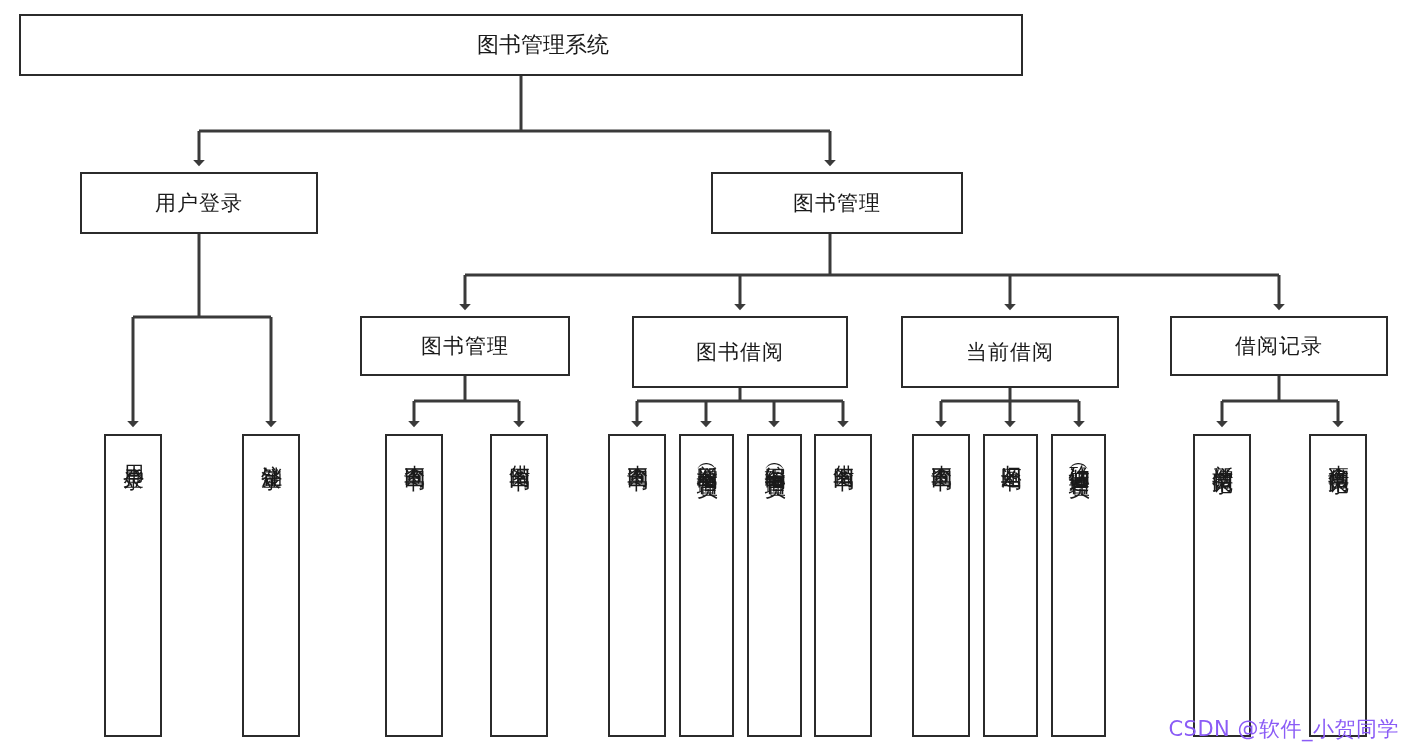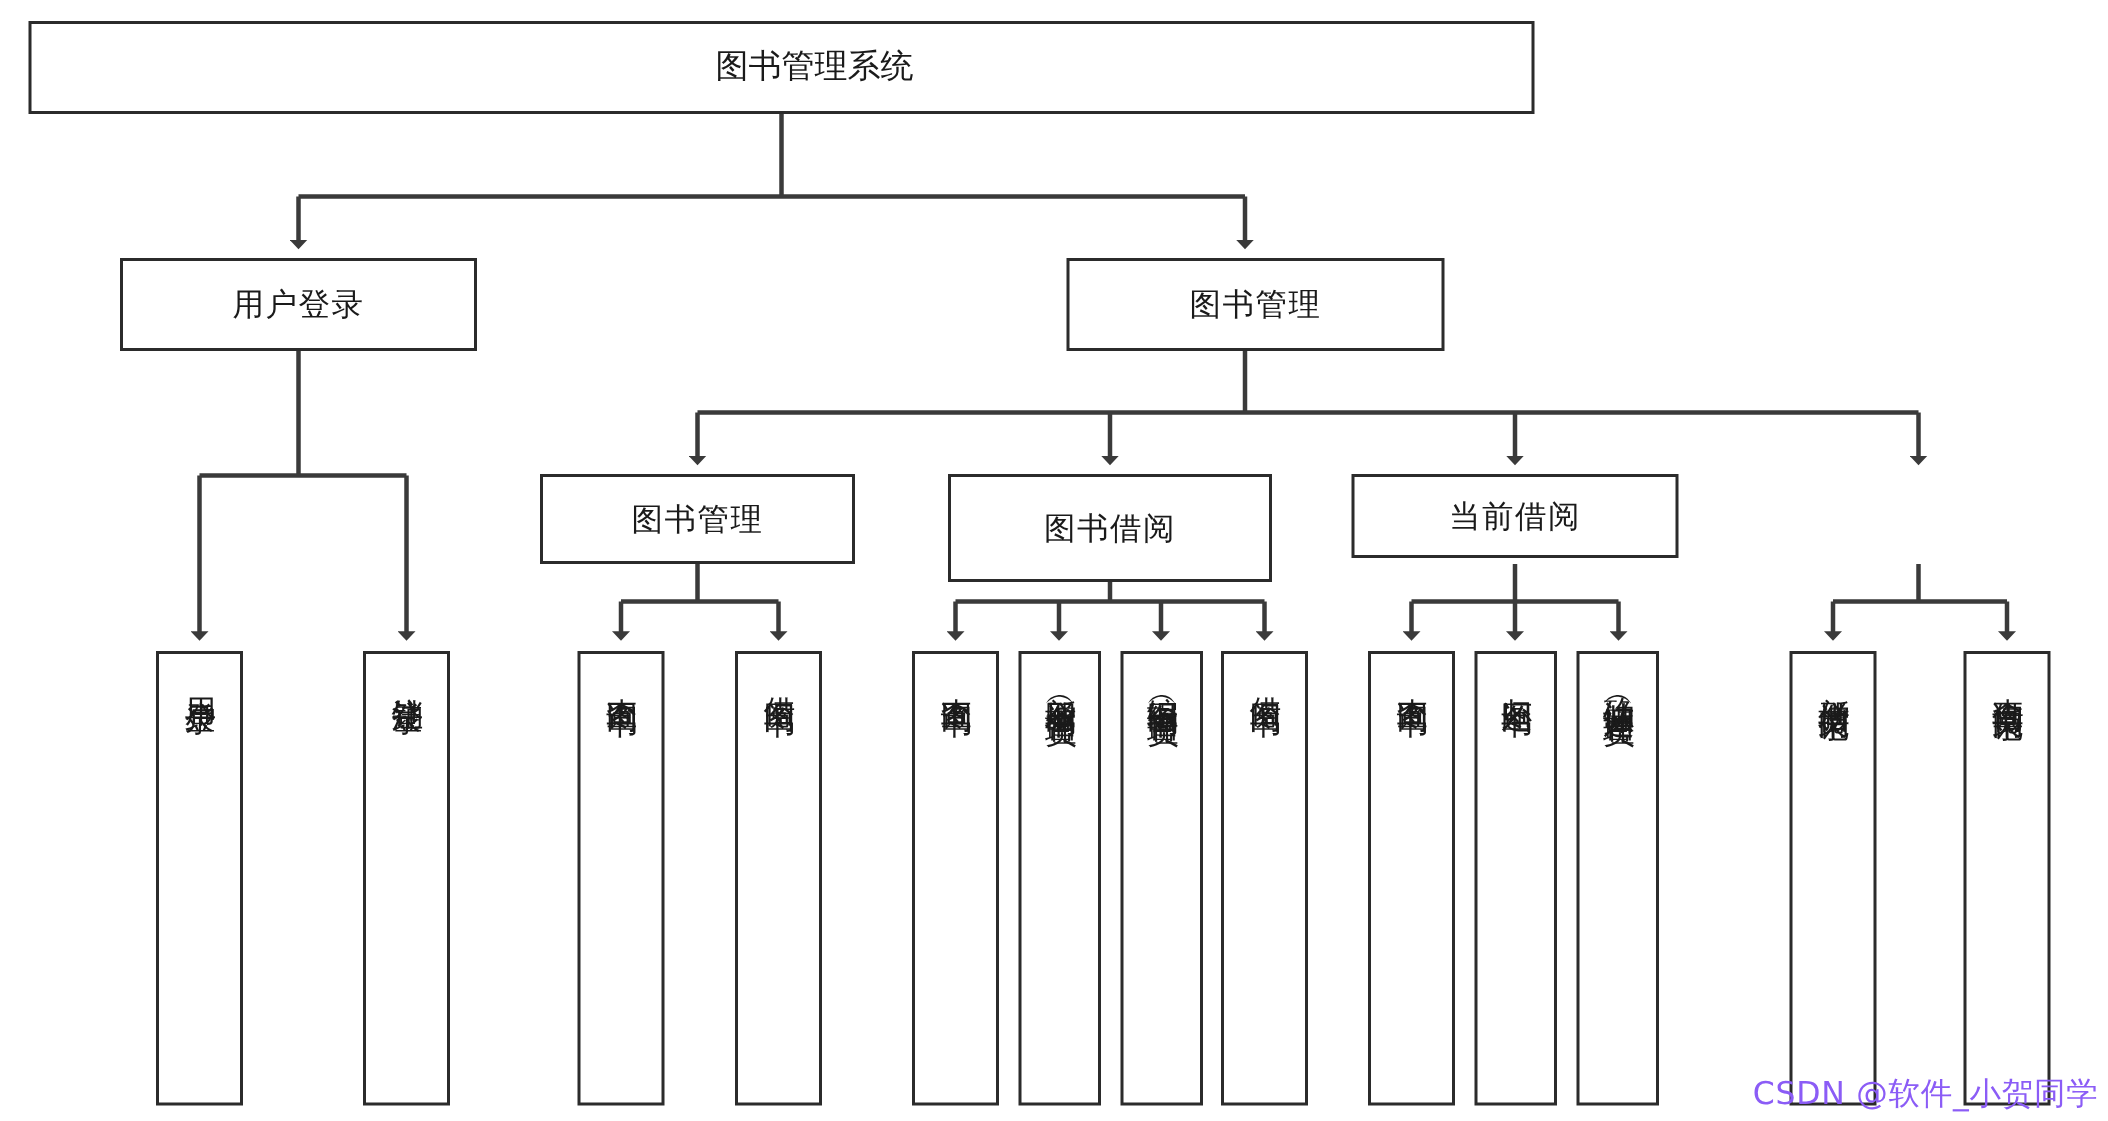--- a/index.html
+++ b/index.html
@@ -135,22 +135,25 @@
   <div class="node h" style="left:711px; top:172px; width:252px; height:62px;">
     <span>图书管理</span>
   </div>
 
   <div class="node h" style="left:360px; top:316px; width:210px; height:60px;">
     <span>图书管理</span>
   </div>
   <div class="node h" style="left:632px; top:316px; width:216px; height:72px;">
     <span>图书借阅</span>
   </div>
-  <div class="node h" style="left:901px; top:316px; width:218px; height:56px;">
+  <div class="node h" style="left:901px; top:316px; width:218px; height:72px;">
     <span>当前借阅</span>
+  </div>
+  <div class="node h" style="left:1170px; top:316px; width:218px; height:60px;">
+    <span>借阅记录</span>
   </div>
 
   <div class="node v" style="left:104px; top:434px; width:58px; height:303px;">
     <span class="vtext">用户登录</span>
   </div>
   <div class="node v" style="left:242px; top:434px; width:58px; height:303px;">
     <span class="vtext">注销登录</span>
   </div>
 
   <div class="node v" style="left:385px; top:434px; width:58px; height:303px;">

